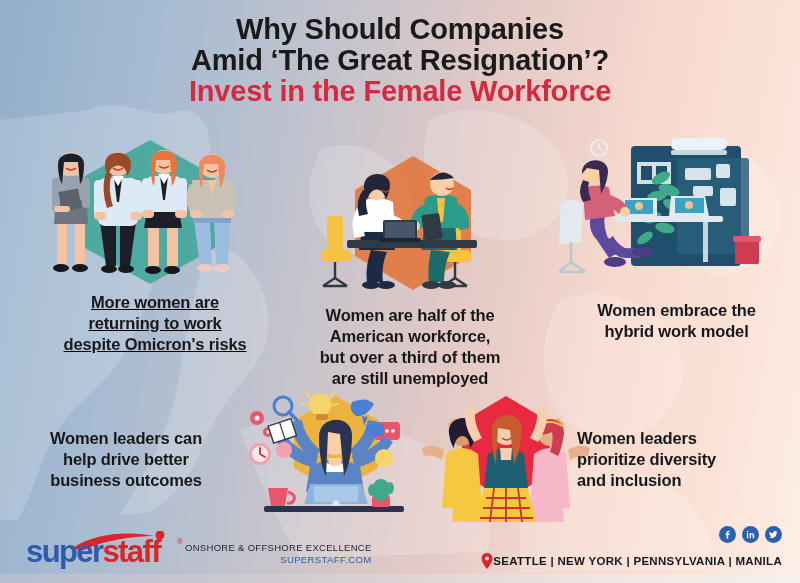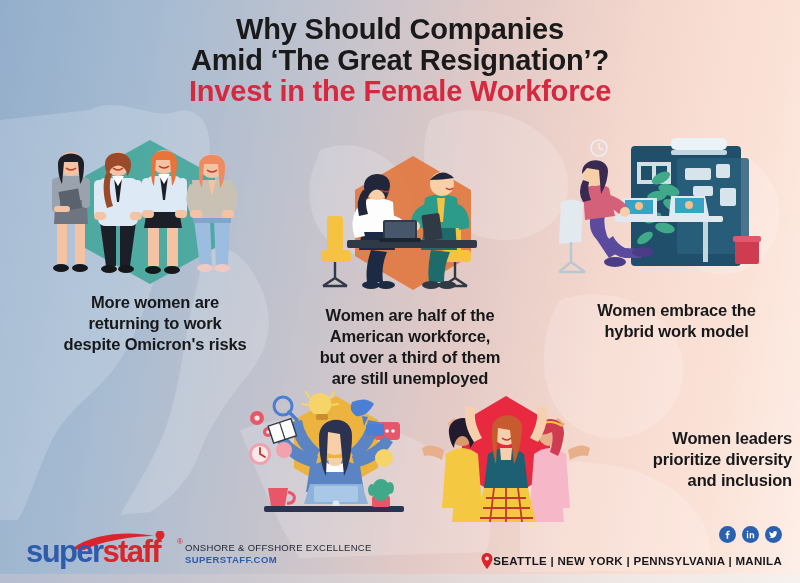--- a/index.html
+++ b/index.html
@@ -20,41 +20,41 @@
   .title-block{position:absolute;top:14px;left:0;width:800px;text-align:center;z-index:5;}
   .title-line{
     font-weight:bold;font-size:29px;line-height:31px;letter-spacing:-.2px;
     color:#1a1a1a;white-space:nowrap;
   }
   .title-line.accent{color:#d5293f;}
   .cap{
     color:#17181a;font-weight:bold;text-align:center;
     font-size:16.5px;line-height:21px;letter-spacing:-.15px;
   }
-  .cap.left-al{text-align:right;}
+  .cap.left-al{text-align:left;}
 
   .cell{position:absolute;}
   .art{position:relative;}
   .art svg{display:block;}
 
   
   .footer{position:absolute;left:0;bottom:0;width:800px;height:62px;z-index:6;}
   .logo-wrap{position:absolute;left:26px;bottom:14px;display:flex;align-items:flex-end;gap:9px;}
   .logo-mark{position:relative;width:150px;height:34px;}
   .logo-word{
     position:absolute;left:0;bottom:-1px;font-size:31px;font-weight:bold;
     letter-spacing:-1.6px;font-family:"Liberation Sans",sans-serif;
   }
   .logo-super{color:#2e5caa;}
   .logo-staff{color:#d9252b;}
   .logo-reg{position:absolute;right:-7px;top:2px;font-size:8px;color:#d9252b;}
   .swoosh{position:absolute;left:44px;top:-4px;width:104px;height:20px;}
   .tagline{padding-bottom:3px;}
   .tag1{font-size:9.5px;font-weight:normal;color:#1d2430;letter-spacing:.3px;line-height:12px;}
-  .tag2{font-size:9.5px;font-weight:bold;color:#2e5caa;letter-spacing:.4px;line-height:12px;}
+  .tag2{font-size:9.5px;font-weight:normal;color:#2e5caa;letter-spacing:.4px;line-height:12px;text-align:right;}
 
   .locations{position:absolute;right:18px;bottom:14px;display:flex;align-items:center;}
   .loc-text{font-size:11.5px;font-weight:bold;color:#16181c;letter-spacing:.3px;}
   .pin{width:12px;height:16px;}
 
   .socials{position:absolute;right:18px;bottom:40px;display:flex;gap:6px;}
   .sicon{width:17px;height:17px;border-radius:50%;background:#2a60b0;display:flex;align-items:center;justify-content:center;}
   .sicon svg{width:11px;height:11px;fill:#fff;}
 
   .bottom-strip{position:absolute;left:0;bottom:0;width:800px;height:9px;
@@ -79,21 +79,21 @@
       </g>
     </svg>
   </div>
 
   <div class="title-block">
     <div class="title-line">Why Should Companies</div>
     <div class="title-line">Amid ‘The Great Resignation’?</div>
     <div class="title-line accent">Invest in the Female Workforce</div>
   </div>
 
-  <div class="cell" style="left:30px;top:128px;width:250px;">
+  <div class="cell" style="left:30px;top:128px;width:250px;text-decoration:underline;">
     <div class="art">
       <svg width="250" height="158" viewBox="0 0 250 158">
         <polygon points="120,12 185,48 185,120 120,156 55,120 55,48" fill="#45a79c" opacity="0.92"></polygon>
 
         <g>
           <rect x="27" y="96" width="10" height="40" fill="#f3c3a3"></rect>
             <rect x="45" y="96" width="10" height="40" fill="#f3c3a3"></rect>
           <ellipse cx="31" cy="140" rx="8" ry="4" fill="#16181c"></ellipse>
             <ellipse cx="50" cy="140" rx="8" ry="4" fill="#16181c"></ellipse>
           <path d="M24,96 L58,96 L56,62 L26,62 Z" fill="#6e7580"></path>
@@ -364,20 +364,23 @@
       <path d="M40,104 q8,2 6,8 q-2,4 -7,3" fill="none" stroke="#e8566a" stroke-width="3"></path>
 
       <g>
           <rect x="124" y="108" width="18" height="11" rx="2" fill="#e8566a"></rect>
          <ellipse cx="133" cy="102" rx="9" ry="11" fill="#3fa98a"></ellipse>
          <ellipse cx="124" cy="102" rx="4" ry="6" fill="#3fa98a"></ellipse>
          <ellipse cx="142" cy="100" rx="4" ry="6" fill="#3fa98a"></ellipse>
         </g>
     </svg>
   </div>
+  <div class="cap" style="position:absolute;left:6px;top:428px;width:240px;z-index:4;white-space:pre-line;">Women leaders can
+help drive better
+business outcomes</div>
 
   <div class="cell" style="left:420px;top:392px;width:172px;">
     <svg width="172" height="132" viewBox="0 0 172 132">
       <polygon points="86,4 130,30 130,82 86,108 42,82 42,30" fill="#e8293f"></polygon>
 
       <g>
         <path d="M24,58 q-14,-8 -22,-2 l2,8 q8,-2 18,4 Z" fill="#e8b08a"></path>
         <path d="M48,44 q-6,-14 -14,-18 l-7,6 q8,6 12,18 Z" fill="#e8b08a"></path>
         <path d="M26,62 q16,-12 32,0 l4,54 l-40,0 Z" fill="#f5c842"></path>
         <path d="M34,108 l26,0 l2,22 l-30,0 Z" fill="#f5c842"></path>

